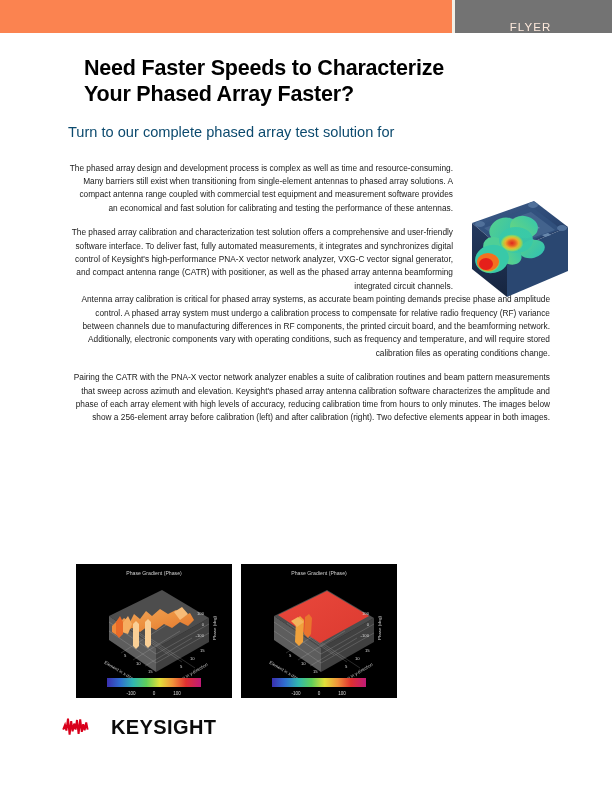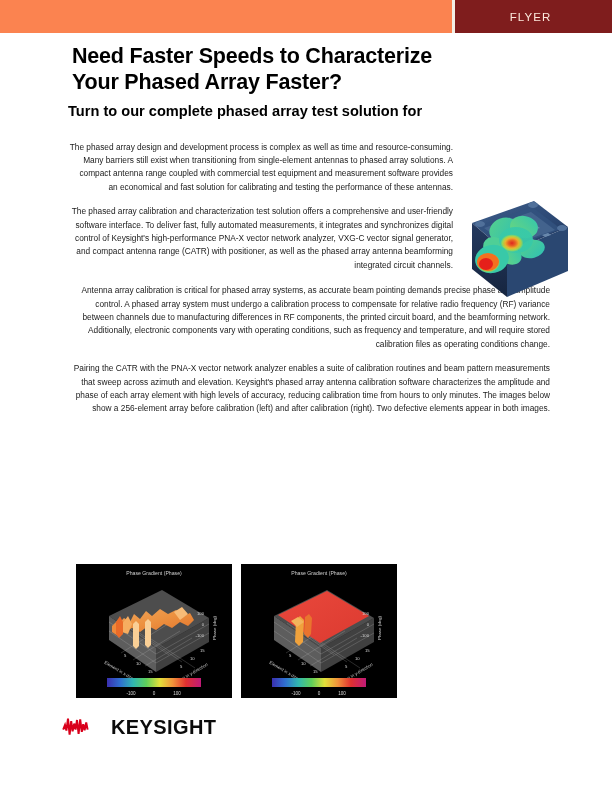--- a/index.html
+++ b/index.html
@@ -29,24 +29,24 @@
     background: #fb8350;
     height: 100%;
   }
   .header-divider {
     flex: 0 0 3px;
     background: #f2efe6;
     height: 100%;
   }
   .header-right {
     flex: 1 1 auto;
-    background: #7f1d1d;
+    background: #737373;
     height: 100%;
     display: flex;
-    align-items: center;
+    align-items: flex-end;
     justify-content: center;
     padding-right: 6px;
     box-sizing: border-box;
   }
   .flyer-label {
     color: #fde9dc;
     font-size: 11.5px;
     letter-spacing: 1.1px;
     font-weight: 400;
   }
@@ -57,32 +57,32 @@
     left: 68px;
     top: 0;
     width: 482px;
   }
 
   .h1 {
     font-size: 21.5px;
     font-weight: bold;
     line-height: 26px;
     letter-spacing: -0.2px;
-    margin: 4px;
+    margin: 16px;
     padding-top: 39px;
     color: #000;
   }
   .h1 .line { display: block; }
 
   .subhead {
     font-size: 14.6px;
-    font-weight: 700;
+    font-weight: 400;
     line-height: 19.5px;
     margin: 7px 0 0 0;
-    color: #000000;
+    color: #0c4a6e;
   }
   .subhead .line { display: block; }
 
   .body-col-narrow {
     width: 385px;
   }
   p.body {
     font-size: 8.3px;
     line-height: 13.4px;
     margin: 0;
@@ -94,21 +94,21 @@
   .para-block-1 { margin-top: 19px; }
 
   .h2 {
     font-size: 16.5px;
     font-weight: bold;
     margin: 0;
     padding-top: 23px;
     letter-spacing: -0.15px;
   }
 
-  .body-col-wide { width: 482px; margin-top: 12px; }
+  .body-col-wide { width: 482px; }
 
   
   .product-photo {
     position: absolute;
     left: 458px;
     top: 193px;
     width: 116px;
     height: 124px;
   }
   .product-photo svg { display: block; }

